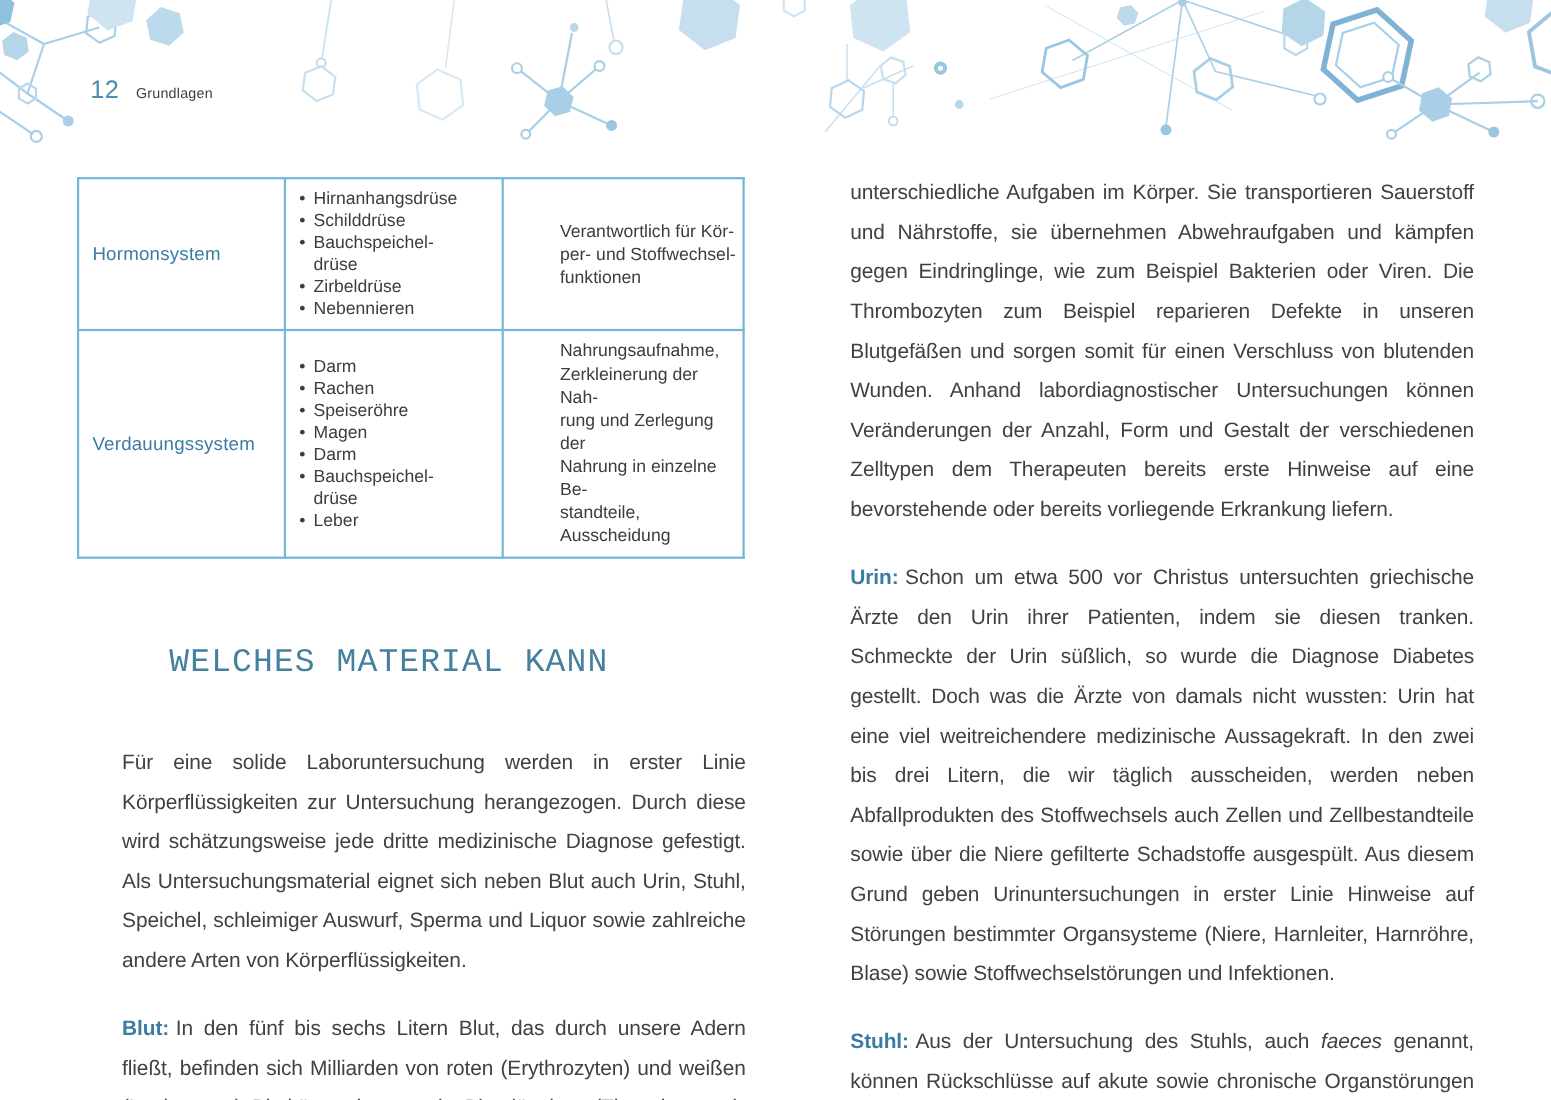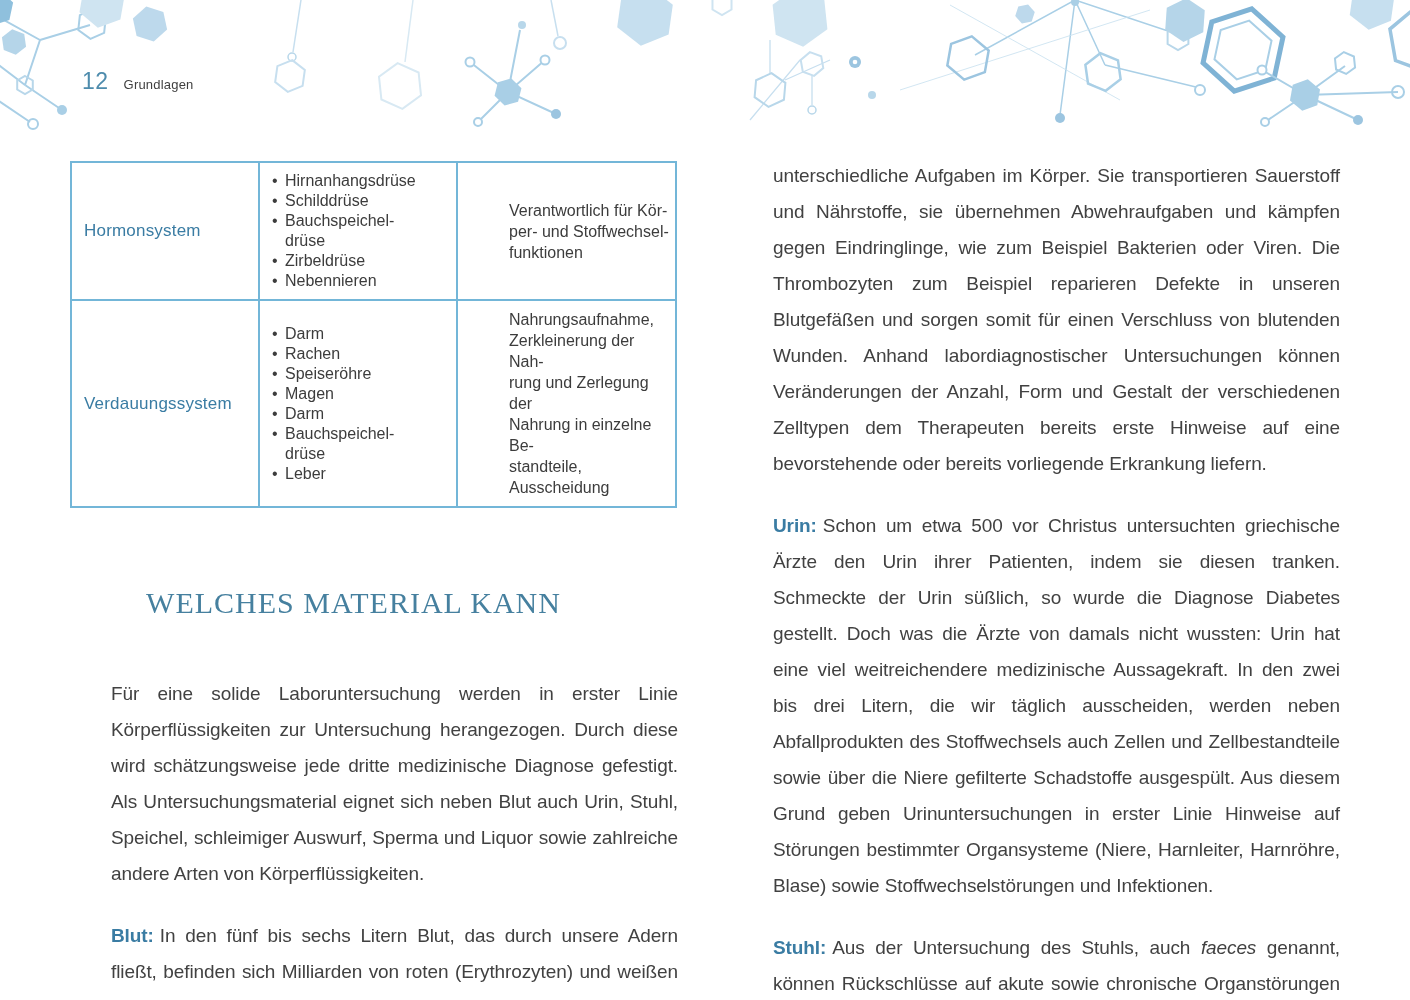--- a/index.html
+++ b/index.html
@@ -25,21 +25,21 @@
   td.c-func  {width:201px;padding:8px 6px 8px 10px;}
   .system-label{color:#3a7ca3;font-weight:normal;font-size:17px;letter-spacing:.2px;}
   ul.organs{list-style:none;margin:0;padding:0;}
   ul.organs li{position:relative;padding-left:15px;font-size:16px;line-height:20px;color:#3c3c3c;}
   ul.organs li::before{content:"•";position:absolute;left:2px;top:0;color:#3c3c3c;}
   .pre{white-space:pre-line;}
   .func-text{font-size:16px;line-height:21px;color:#3c3c3c;margin-left:41px;}
 
   
   .main-heading{position:absolute;left:70px;top:584px;width:567px;text-align:center;
-                font-family:Liberation Serif, serif;font-weight:400;color:#46809f;
+                font-family:Liberation Mono, monospace;font-weight:400;color:#46809f;
                 font-size:30px;line-height:38px;letter-spacing:1px;}
 
   
   .flow-left{position:absolute;left:70px;top:676px;width:567px;margin-left:41px;}
   .flow-right{position:absolute;left:773px;top:158px;width:567px;}
   .body-p{margin:0 0 26px 0;font-size:19px;line-height:36px;letter-spacing:-0.1px;
           text-align:justify;color:#414141;hyphens:auto;}
   .body-p:last-child{margin-bottom:0;}
   .lead{color:#3a7ca3;font-weight:bold;margin-right:6px;}
   .it{font-style:italic;}

